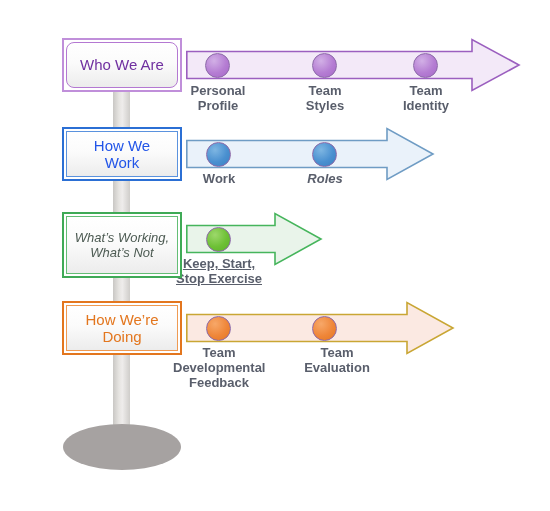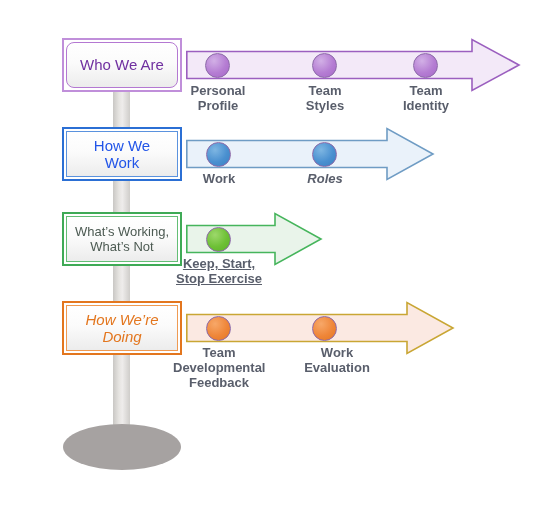--- a/index.html
+++ b/index.html
@@ -156,44 +156,44 @@
     <svg class="arrow-svg" style="left:186px; top:212px;" width="138" height="54" viewBox="0 0 138 54">
       <path d="M0.8 13.5 L89 13.5 L89 1.5 L135 27 L89 52.5 L89 40.5 L0.8 40.5 Z" fill="#e9f4ea" stroke="#46b55c" stroke-width="1.6"></path>
     </svg>
 
     <div class="dot" style="left:206px; top:227px; width:25px; height:25px;
                 background:radial-gradient(circle at 35% 30%, #9dd86b 0%, #6dc035 55%, #5bb02a 100%);"></div>
 
     <div class="caption" style="left:174px; top:257px; width:90px;text-decoration:underline;">Keep, Start,
 Stop Exercise</div>
 
-    <div class="sign" style="left:62px; top:212px; width:120px; height:54px; border-color:#3faa56;">
+    <div class="sign" style="left:62px; top:212px; width:120px; height:66px; border-color:#3faa56;font-style:italic;">
       <div class="sign-inner" style="border-color:#63be75;">
         <span class="sign-label" style="color:#4c5a52; font-size:13px;">What’s Working,
 What’s Not</span>
       </div>
     </div>
   </div>
 
   <div class="row">
     <svg class="arrow-svg" style="left:186px; top:301px;" width="270" height="54" viewBox="0 0 270 54">
       <path d="M0.8 13.5 L221 13.5 L221 1.5 L267 27 L221 52.5 L221 40.5 L0.8 40.5 Z" fill="#fbe9e2" stroke="#c9a634" stroke-width="1.6"></path>
     </svg>
 
     <div class="dot" style="left:206px; top:316px; width:25px; height:25px;
                 background:radial-gradient(circle at 35% 30%, #f7a869 0%, #ef8639 55%, #e3761e 100%);"></div>
     <div class="dot" style="left:312px; top:316px; width:25px; height:25px;
                 background:radial-gradient(circle at 35% 30%, #f7a869 0%, #ef8639 55%, #e3761e 100%);"></div>
 
     <div class="caption" style="left:173px; top:346px; width:92px;">Team
 Developmental
 Feedback</div>
-    <div class="caption" style="left:287px; top:346px; width:100px;">Work Evaluation</div>
+    <div class="caption" style="left:287px; top:346px; width:100px;">Team Evaluation</div>
 
     <div class="sign" style="left:62px; top:301px; width:120px; height:54px; border-color:#e3761e;">
-      <div class="sign-inner" style="border-color:#ef9a52;font-style:italic;">
+      <div class="sign-inner" style="border-color:#ef9a52;">
         <span class="sign-label" style="color:#e3761e; font-size:15px;">How We’re
 Doing</span>
       </div>
     </div>
   </div>
 
 </div>
 
 </body></html>

